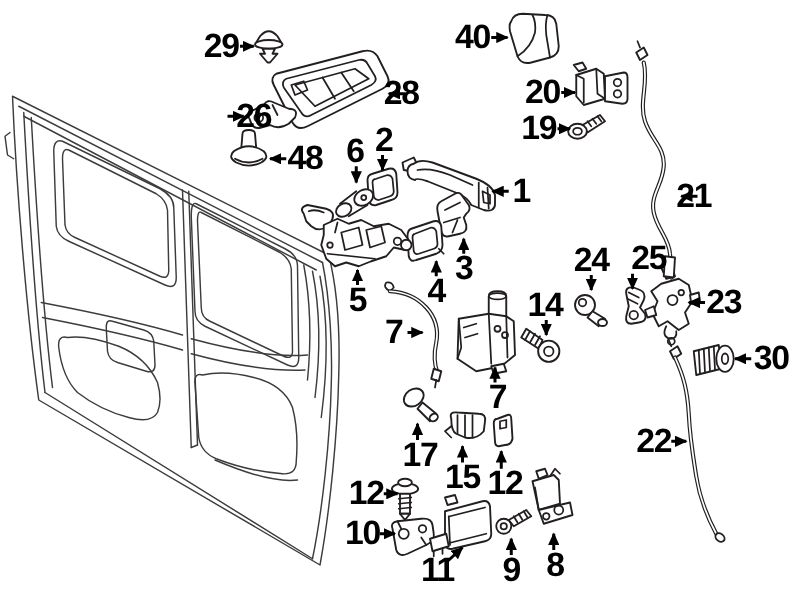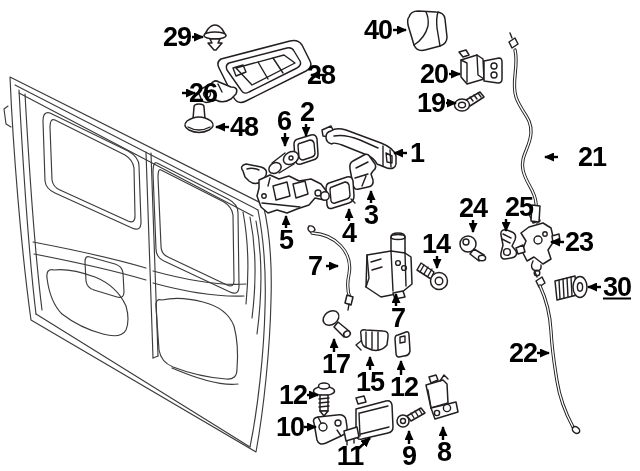--- a/index.html
+++ b/index.html
@@ -336,25 +336,25 @@
       <div class="callout" style="left: 350px; top: 456px;">11</div>
       <div class="callout" style="left: 293px; top: 395px;">12</div>
       <div class="callout" style="left: 398px; top: 318px;">7</div>
       <div class="callout" style="left: 436px; top: 244px;">14</div>
       <div class="callout" style="left: 370px; top: 382px;">15</div>
       <div class="callout" style="left: 404px; top: 387px;">12</div>
       <div class="callout" style="left: 336px; top: 364px;">17</div>
       <div class="callout" style="left: 434px; top: 74px;">20</div>
       <div class="callout" style="left: 431px; top: 103px;">19</div>
       <div class="callout" style="left: 378px; top: 30px;">40</div>
-      <div class="callout" style="left: 592px; top: 157px;">21</div>
+      <div class="callout" style="left: 555px; top: 157px;">21</div>
       <div class="callout" style="left: 523px; top: 353px;">22</div>
       <div class="callout" style="left: 579px; top: 242px;">23</div>
       <div class="callout" style="left: 473px; top: 208px;">24</div>
       <div class="callout" style="left: 506px; top: 207px; margin-left: 13px;">25</div>
       <div class="callout" style="left: 167px; top: 93px; margin-left: 36px;">26</div>
       <div class="callout" style="left: 244px; top: 127px;">48</div>
       <div class="callout" style="left: 321px; top: 75px;">28</div>
       <div class="callout" style="left: 177px; top: 37px;">29</div>
-      <div class="callout" style="left: 617px; top: 287px; text-decoration: underline;">30</div>
+      <div class="callout" style="left: 617px; top: 287px;">30</div>
     </div>
 
 </div>
 
 </body></html>

